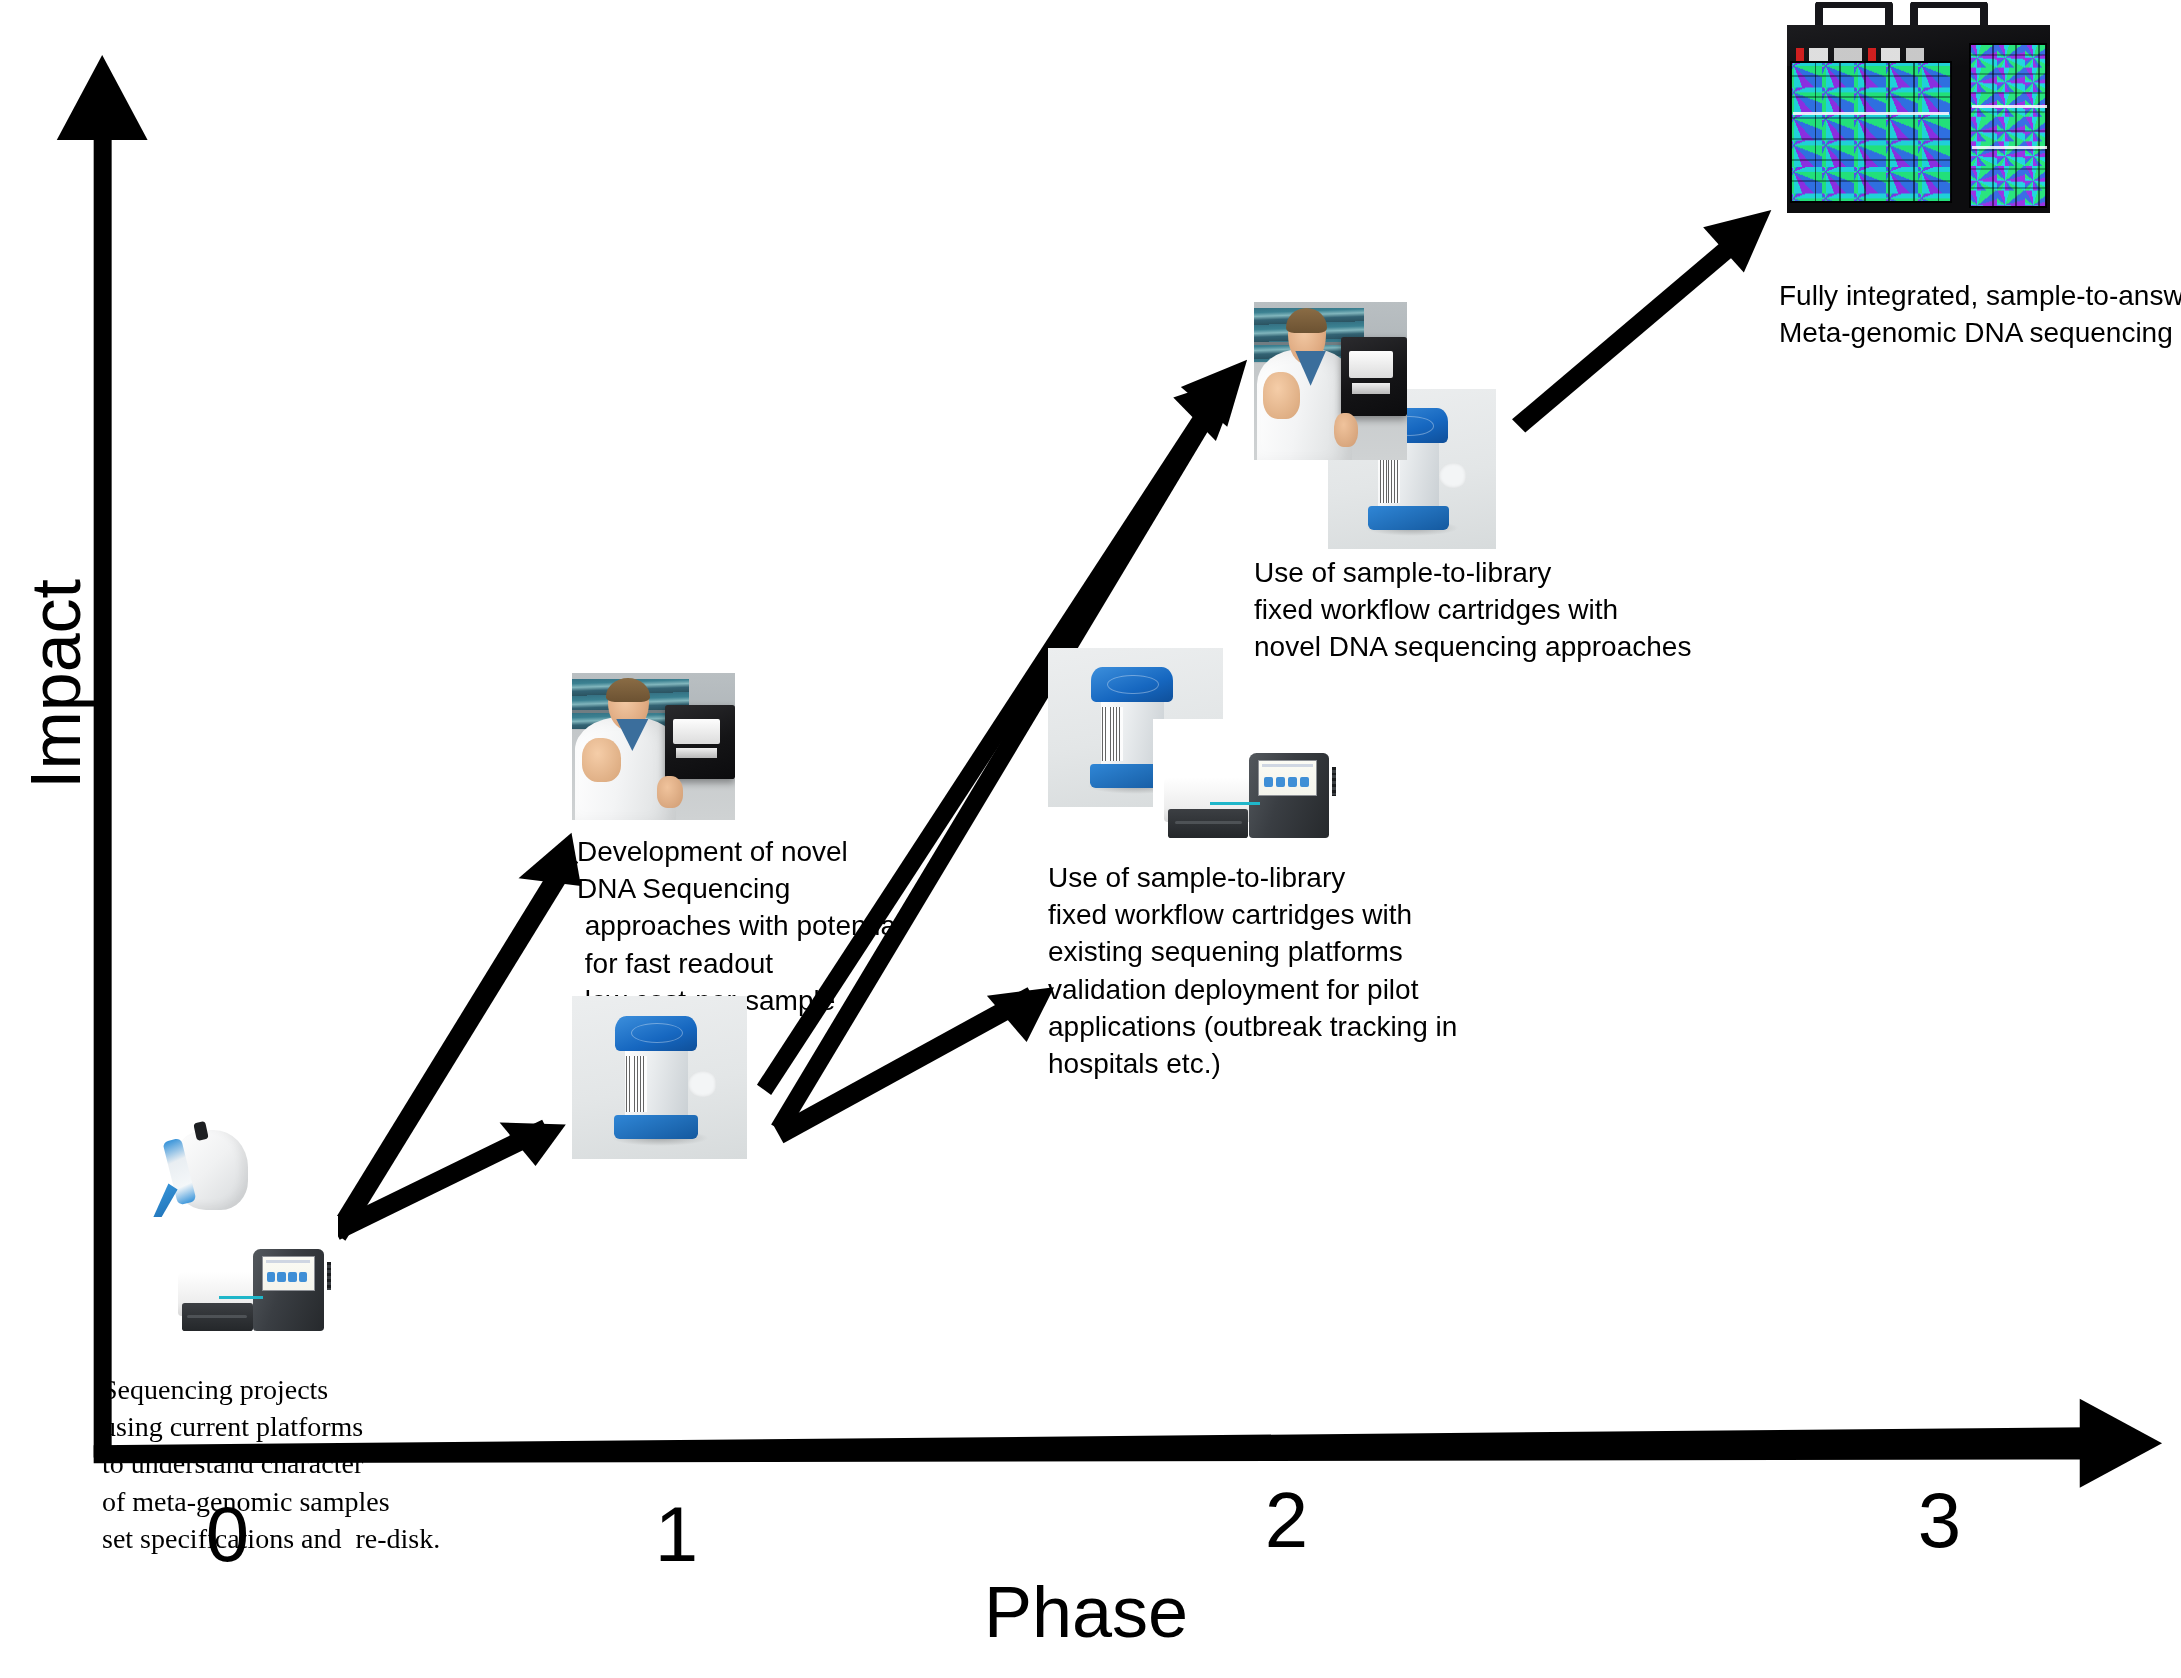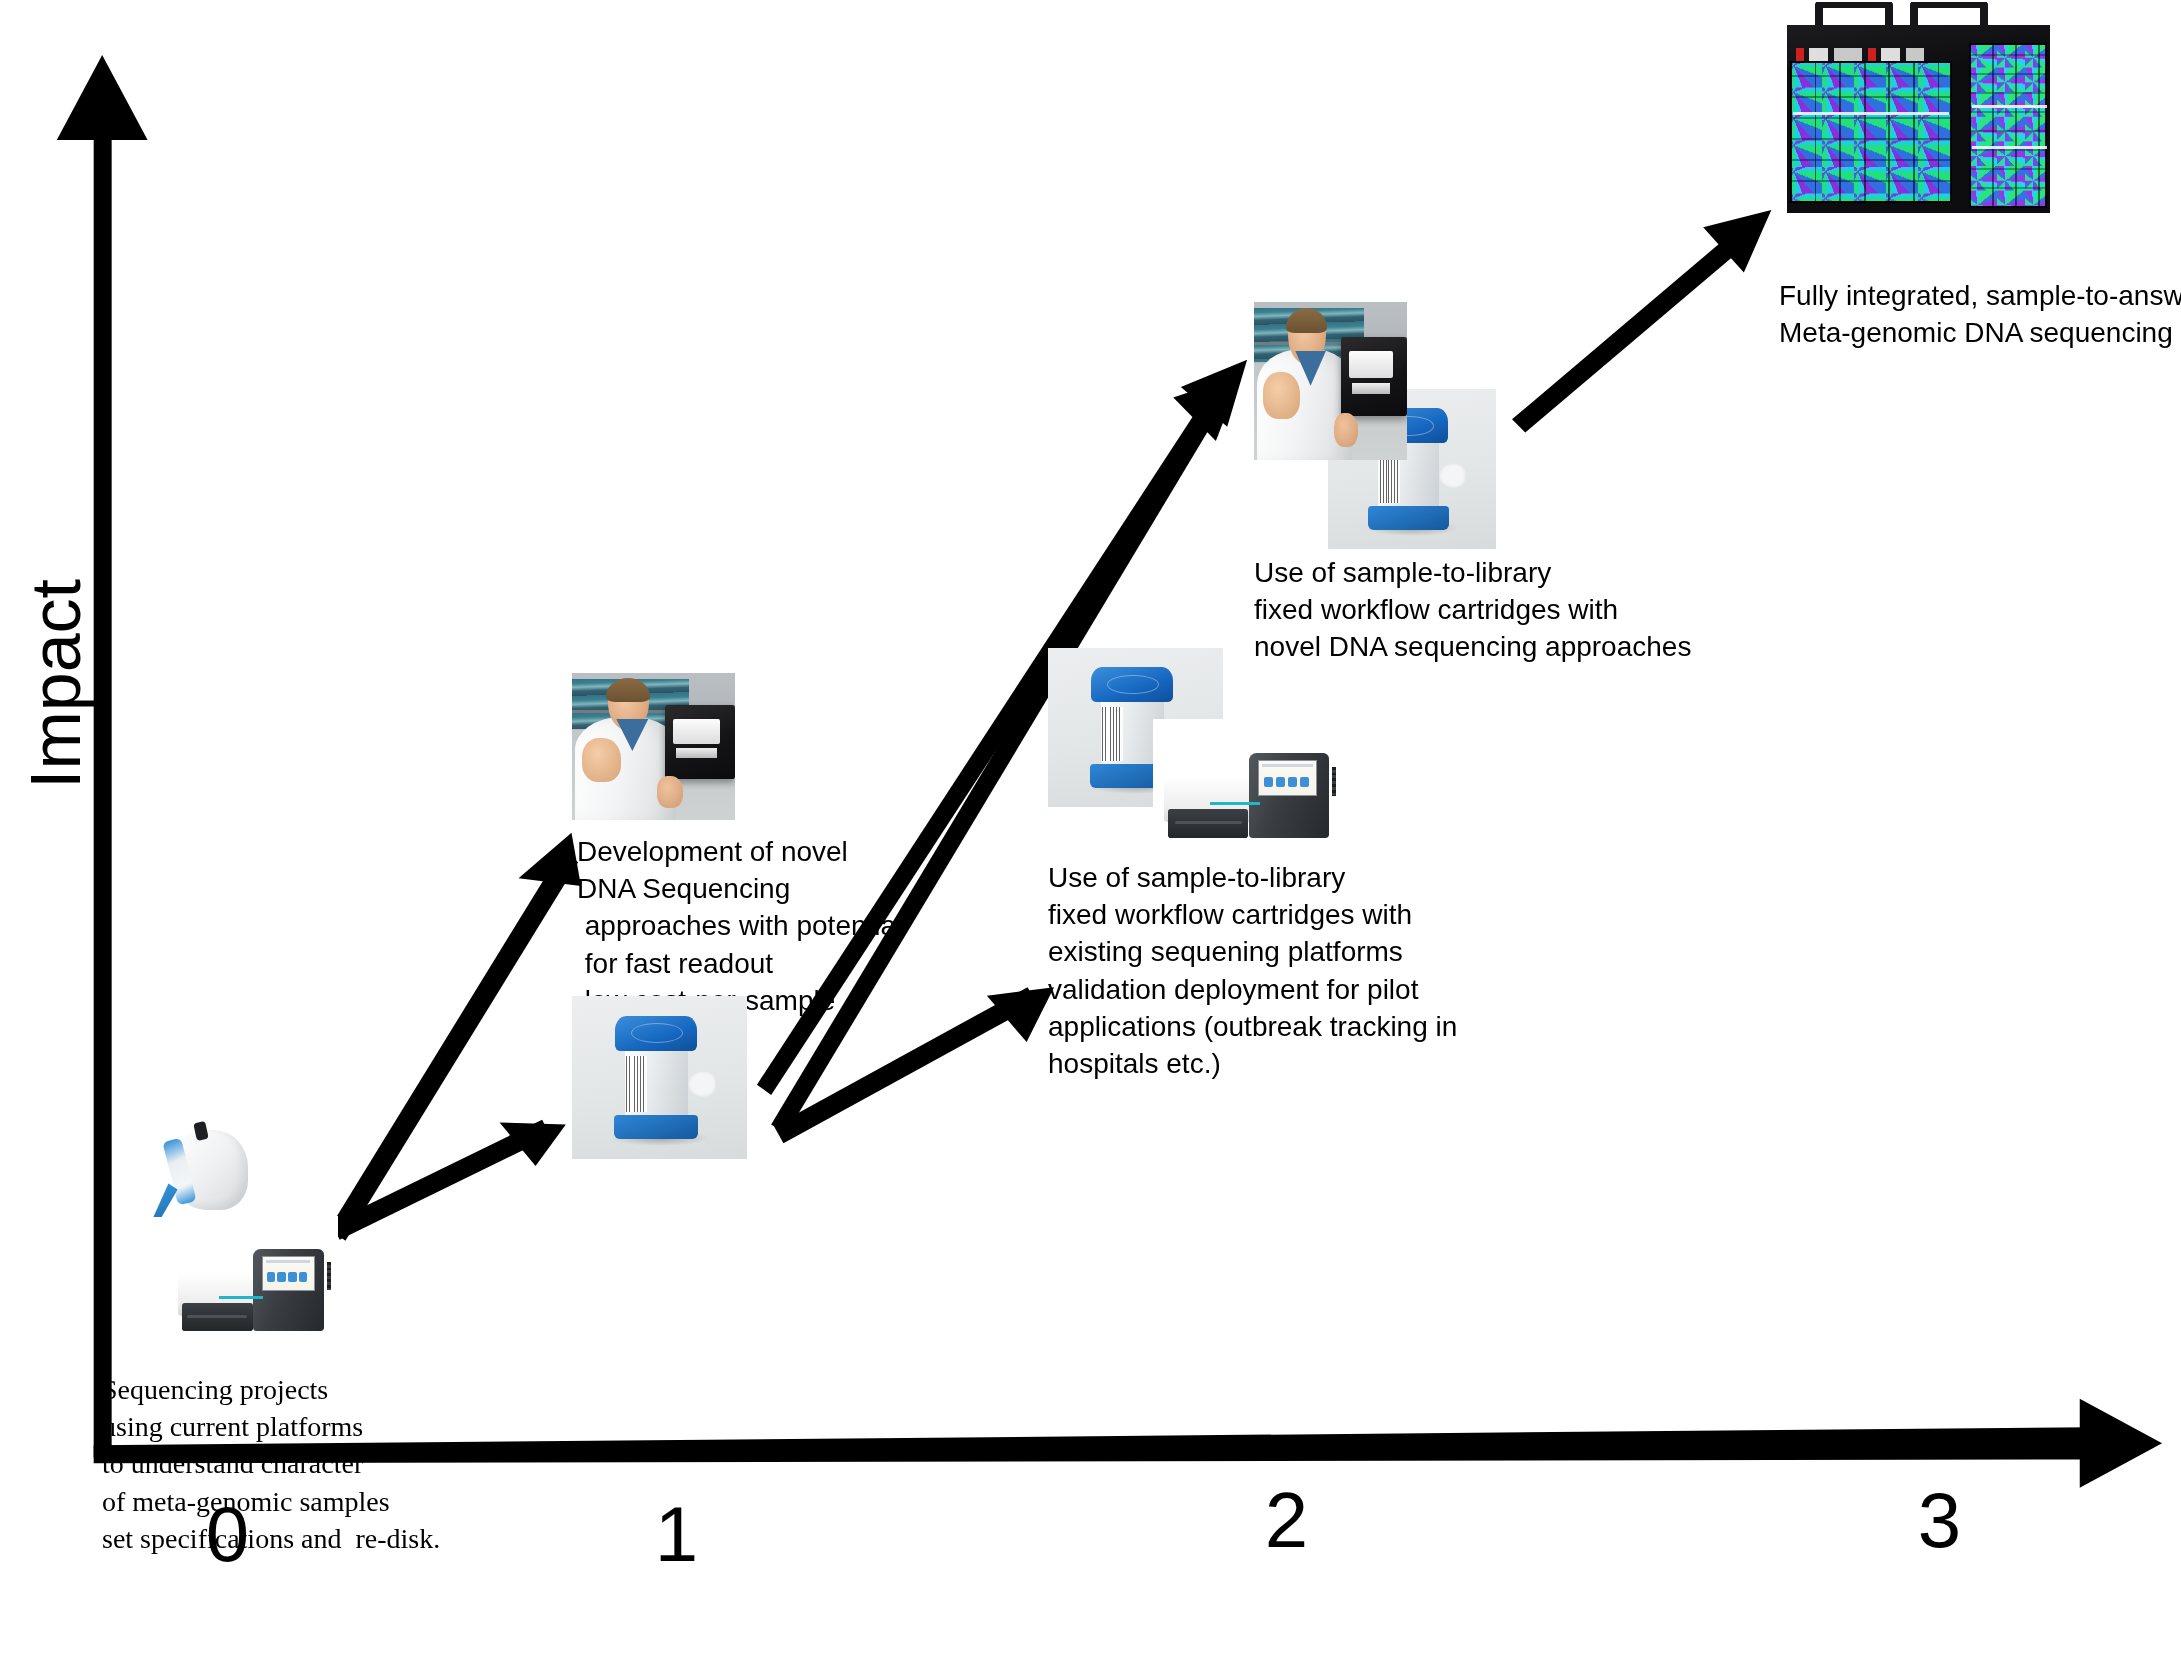--- a/index.html
+++ b/index.html
@@ -366,20 +366,21 @@
       <polygon points="1114,1043 1043,1052 1085,1101" fill="#000"></polygon>
     </g>
 
     <g>
       <polygon points="1598,443 1840,238 1854,252 1612,457" fill="#000"></polygon>
       <polygon points="1872,222 1800,240 1843,288" fill="#000"></polygon>
     </g>
   </svg>
 
   <div class="axis-title" id="impact-label">Impact</div>
+  <div class="axis-title" id="phase-label">Phase</div>
 
   <div class="tick-label" style="left:185px; top:1495px;">0</div>
   <div class="tick-label" style="left:634px; top:1495px;">1</div>
   <div class="tick-label" style="left:1244px; top:1481px;">2</div>
   <div class="tick-label" style="left:1897px; top:1481px;">3</div>
 
   <div class="photo" style="left:151px; top:1114px; width:121px; height:112px; background:#fff;">
     <div class="pip-bg"></div>
     <div class="pip-hand"></div>
     <div class="pip-body"></div>

